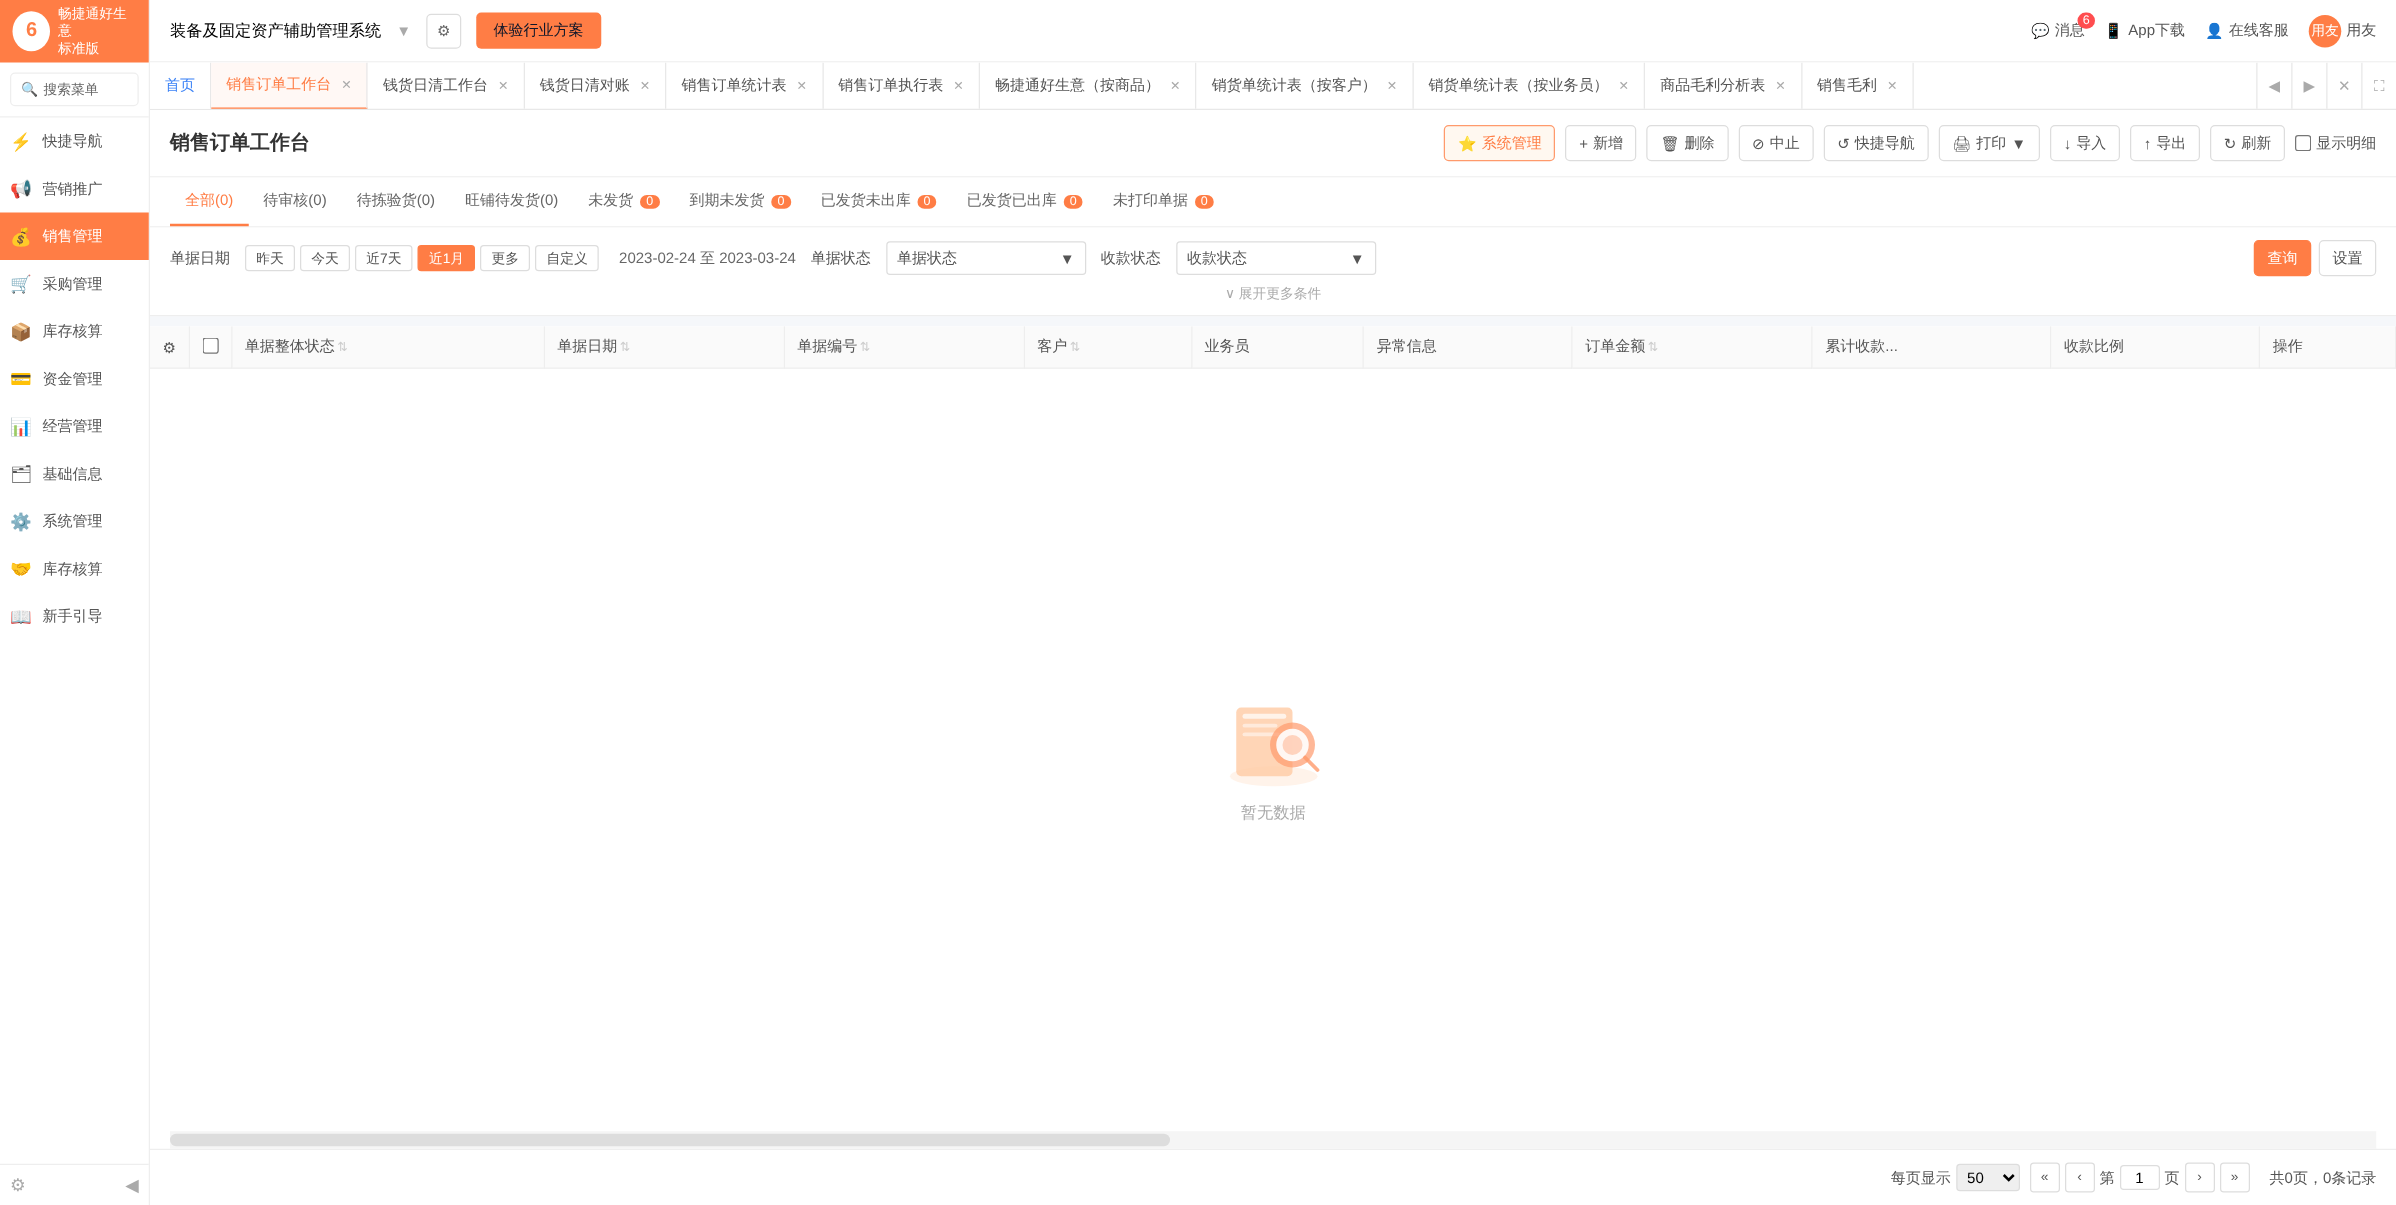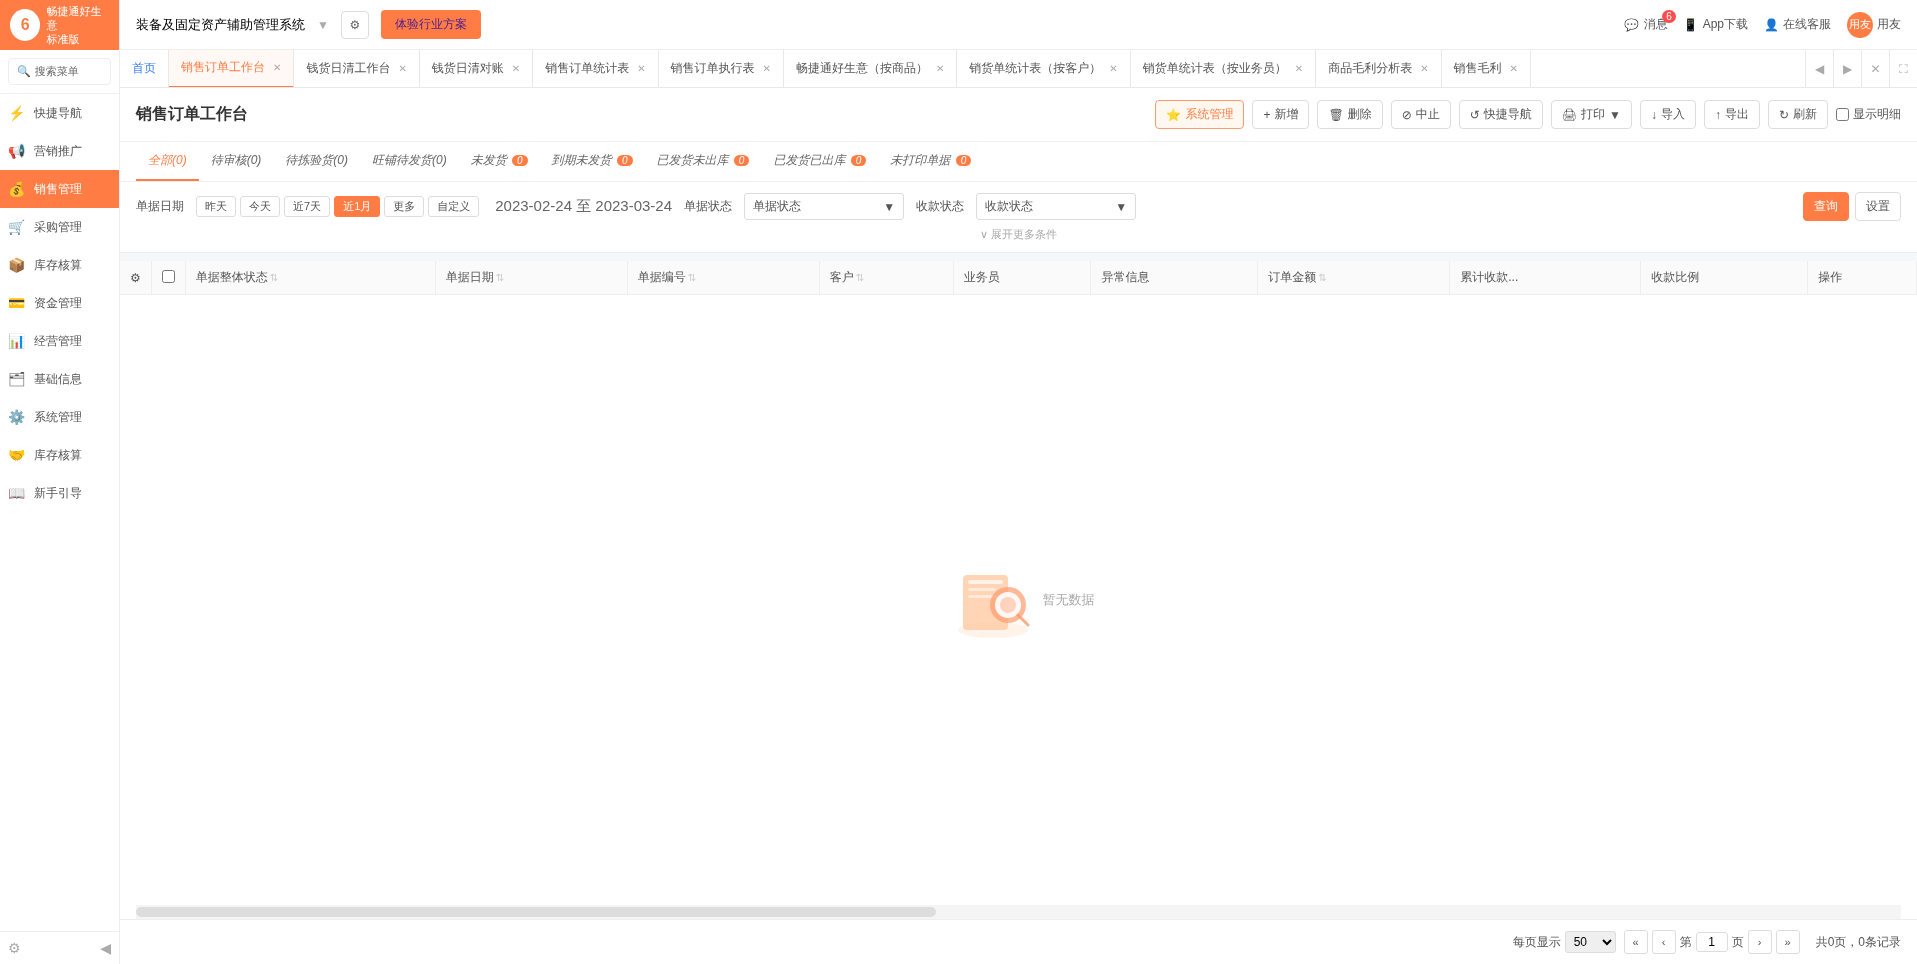--- a/index.html
+++ b/index.html
@@ -19,21 +19,21 @@
     .sidebar-bottom { margin-top: auto; padding: 8px; display: flex; align-items: center; justify-content: space-between; border-top: 1px solid #eee; }
     .sidebar-bottom-icon { cursor: pointer; color: #aaa; font-size: 14px; }
 
     
     .main { flex: 1; display: flex; flex-direction: column; overflow: hidden; }
 
     
     .topbar { height: 50px; background: #fff; border-bottom: 1px solid #eee; display: flex; align-items: center; padding: 12px 16px; gap: 12px; }
     .system-title-text { font-size: 13px; }
     .topbar-settings { width: 28px; height: 28px; border: 1px solid #ddd; border-radius: 4px; display: flex; align-items: center; justify-content: center; cursor: pointer; color: #666; }
-    .trial-btn { background: #ff7d45; color: #4c1d95; border: none; border-radius: 4px; padding: 6px 14px; cursor: pointer; font-size: 12px; }
+    .trial-btn { background: #ff7d45; color: #0f172a; border: none; border-radius: 4px; padding: 6px 14px; cursor: pointer; font-size: 12px; }
     .topbar-right { display: flex; align-items: center; gap: 16px; }
     .topbar-right-item { display: flex; align-items: center; gap: 4px; cursor: pointer; color: #555; font-size: 12px; position: relative; }
     .badge { background: #ff4d4f; color: #fff; border-radius: 10px; padding: 1px 4px; font-size: 10px; position: absolute; top: -6px; right: -8px; }
     .user-avatar { width: 26px; height: 26px; background: #ff7d45; border-radius: 50%; display: flex; align-items: center; justify-content: center; color: #fff; font-size: 11px; }
 
     
     .tabbar { background: #fff; border-bottom: 1px solid #e8e8e8; display: flex; align-items: center; overflow: hidden; height: 38px; }
     .tab-item { padding: 0 12px; height: 38px; display: flex; align-items: center; gap: 6px; cursor: pointer; font-size: 12px; color: #555; border-right: 1px solid #e8e8e8; white-space: nowrap; flex-shrink: 0; }
     .tab-item.home { background: #fff; color: #3b82f6; }
     .tab-item.active { background: #fff8f5; color: #ff7d45; border-bottom: 2px solid #ff7d45; }
@@ -47,32 +47,32 @@
     
     .page-header { background: #fff; padding: 12px 16px; display: flex; align-items: center; justify-content: space-between; border-bottom: 1px solid #eee; }
     .page-title { font-size: 16px; font-weight: bold; color: #333; }
     .page-actions { display: flex; align-items: center; gap: 8px; }
     .action-btn { display: flex; align-items: center; gap: 4px; padding: 5px 10px; border: 1px solid #ddd; border-radius: 4px; cursor: pointer; font-size: 12px; color: #555; background: #fff; }
     .action-btn.primary { background: #ff7d45; color: #fff; border-color: #ff7d45; }
     .action-btn.wizard { background: #fff8f0; color: #ff7d45; border-color: #ff9a6c; }
 
     
     .subtabs { background: #fff; padding: 0 16px; display: flex; align-items: center; border-bottom: 1px solid #eee; }
-    .subtab { padding: 10px 12px; cursor: pointer; font-size: 12px; color: #666; white-space: nowrap; border-bottom: 2px solid transparent; font-style: italic; }
+    .subtab { padding: 10px 12px; cursor: pointer; font-size: 12px; color: #666; white-space: nowrap; border-bottom: 2px solid transparent; }
     .subtab.active { color: #ff7d45; border-bottom-color: #ff7d45; }
     .subtab .count-badge { background: #ff7d45; color: #fff; border-radius: 10px; padding: 0 5px; font-size: 10px; margin-left: 2px; }
 
     
     .filter-area { background: #fff; padding: 10px 16px; border-bottom: 1px solid #eee; }
     .filter-row { display: flex; align-items: center; gap: 12px; flex-wrap: wrap; }
     .filter-label { color: #555; font-size: 12px; flex-shrink: 0; }
     .filter-date-btns { display: flex; align-items: center; gap: 4px; }
     .date-btn { padding: 2px 8px; border: 1px solid #ddd; border-radius: 3px; cursor: pointer; font-size: 11px; color: #555; background: #fff; }
     .date-btn.active { background: #ff7d45; color: #fff; border-color: #ff7d45; }
-    .date-range { font-size: 15px; color: #666; margin-left: 4px; }
+    .date-range { font-size: 12px; color: #666; margin-left: 4px; }
     .filter-select { padding: 4px 8px; border: 1px solid #ddd; border-radius: 3px; font-size: 12px; background: #fff; color: #555; min-width: 160px; cursor: pointer; display: flex; align-items: center; justify-content: space-between; }
     .expand-more { text-align: center; margin-top: 6px; }
     .expand-btn { color: #aaa; font-size: 11px; cursor: pointer; display: inline-flex; align-items: center; gap: 3px; }
 
     
     .table-area { background: #fff; margin: 8px 0 0; flex: 1; display: flex; flex-direction: column; }
     .table-toolbar { padding: 8px 16px; display: flex; align-items: center; justify-content: space-between; border-bottom: 1px solid #eee; }
     .record-count { font-size: 12px; color: #666; }
     .record-count .highlight { color: #ff7d45; font-weight: bold; }
     .table-actions { display: flex; align-items: center; gap: 6px; }
@@ -82,21 +82,21 @@
     .tbl-action-btn.ship { color: #52c41a; border-color: #73d13d; }
 
     
     .data-table { width: 100%; border-collapse: collapse; }
     .data-table th { background: #fafafa; padding: 8px 10px; text-align: left; border-bottom: 1px solid #eee; border-right: 1px solid #eee; color: #555; font-weight: normal; font-size: 12px; white-space: nowrap; }
     .data-table th:first-child, .data-table td:first-child { width: 30px; text-align: center; }
     .data-table th:nth-child(2), .data-table td:nth-child(2) { width: 30px; text-align: center; }
     .sort-icon { color: #ccc; font-size: 10px; margin-left: 2px; }
 
     
-    .empty-state { flex: 1; display: flex; align-items: center; justify-content: center; padding: 40px; }
+    .empty-state { flex: 1; display: flex; flex-direction: column; align-items: center; justify-content: center; padding: 40px; }
     .empty-text { color: #aaa; font-size: 13px; }
     .empty-illustration { width: 100px; height: 100px; position: relative; display: flex; align-items: center; justify-content: center; }
 
     
     .pagination { padding: 10px 16px; display: flex; align-items: center; justify-content: flex-end; gap: 8px; border-top: 1px solid #eee; background: #fff; }
     .page-size-select { display: flex; align-items: center; gap: 4px; font-size: 12px; color: #555; }
     .page-size-select select { padding: 2px 4px; border: 1px solid #ddd; border-radius: 3px; font-size: 12px; }
     .page-nav { display: flex; align-items: center; gap: 4px; }
     .page-nav-btn { width: 24px; height: 24px; border: 1px solid #ddd; border-radius: 3px; display: flex; align-items: center; justify-content: center; cursor: pointer; color: #555; font-size: 11px; background: #fff; }
     .page-info { font-size: 12px; color: #555; display: flex; align-items: center; gap: 4px; }

